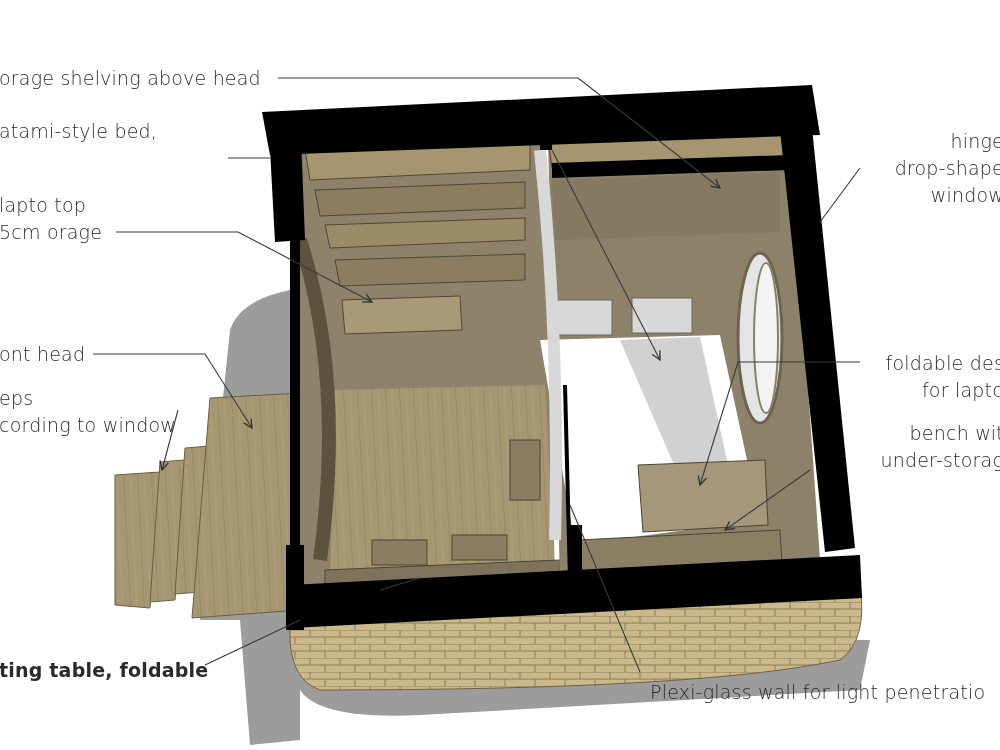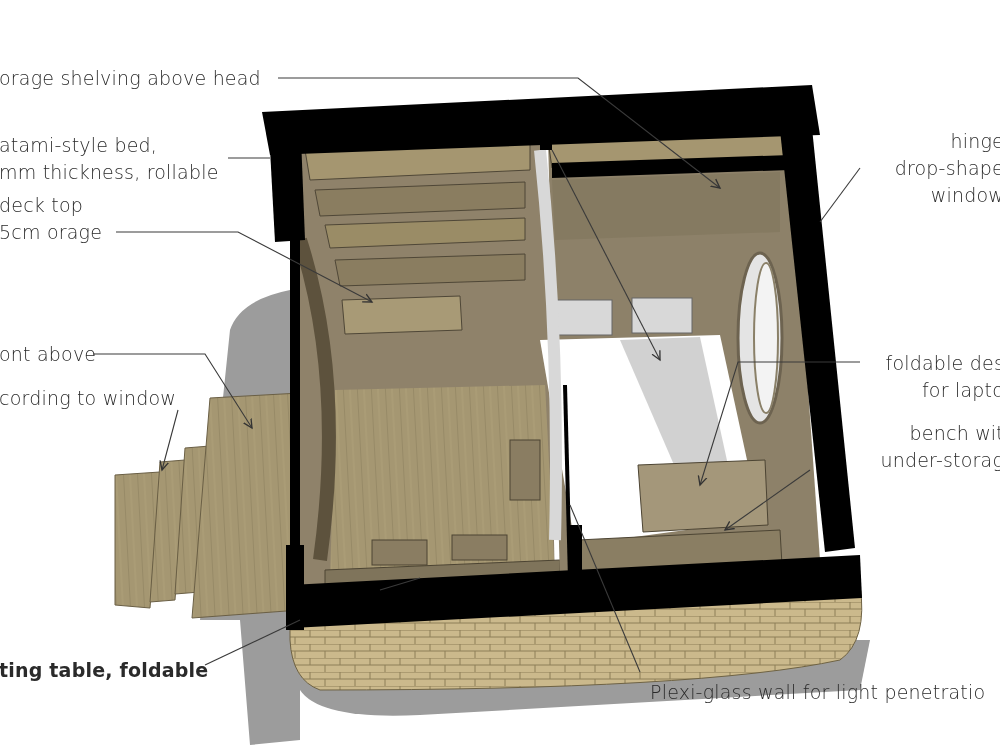--- a/index.html
+++ b/index.html
@@ -102,32 +102,32 @@
       <path d="M810 470 L725 530" marker-end="url(#arr)"></path>
       <path d="M552 150 L660 360" marker-end="url(#arr)"></path>
       <path d="M640 672 L570 505"></path>
       <path d="M420 578 L380 590"></path>
     </g>
   </svg>
 
   <div class="label" style="left:-1px; top:65px;">
     <div>orage shelving above head</div>
   </div>
-  <div class="label" style="left:-1px; top:132px;">
+  <div class="label" style="left:-1px; top:118px;">
     <div>atami-style bed,</div>
-    <div>mm thickness, rollable</div>
   </div>
   <div class="label" style="left:-1px; top:192px;">
-    <div>deck top</div>
+    <div>lapto top</div>
     <div>5cm orage</div>
   </div>
   <div class="label" style="left:-1px; top:341px;">
-    <div>ont above</div>
+    <div>ont head</div>
   </div>
   <div class="label" style="left:-1px; top:385px;">
+    <div>eps</div>
     <div>cording to window</div>
   </div>
   <div class="label" style="left:-1px; top:657px;font-weight:bold;">
     <div>ting table, foldable</div>
   </div>
 
   <div class="label right" style="right:-4px; top:128px;">
     <div>hinge</div>
     <div>drop-shape</div>
     <div>window</div>

